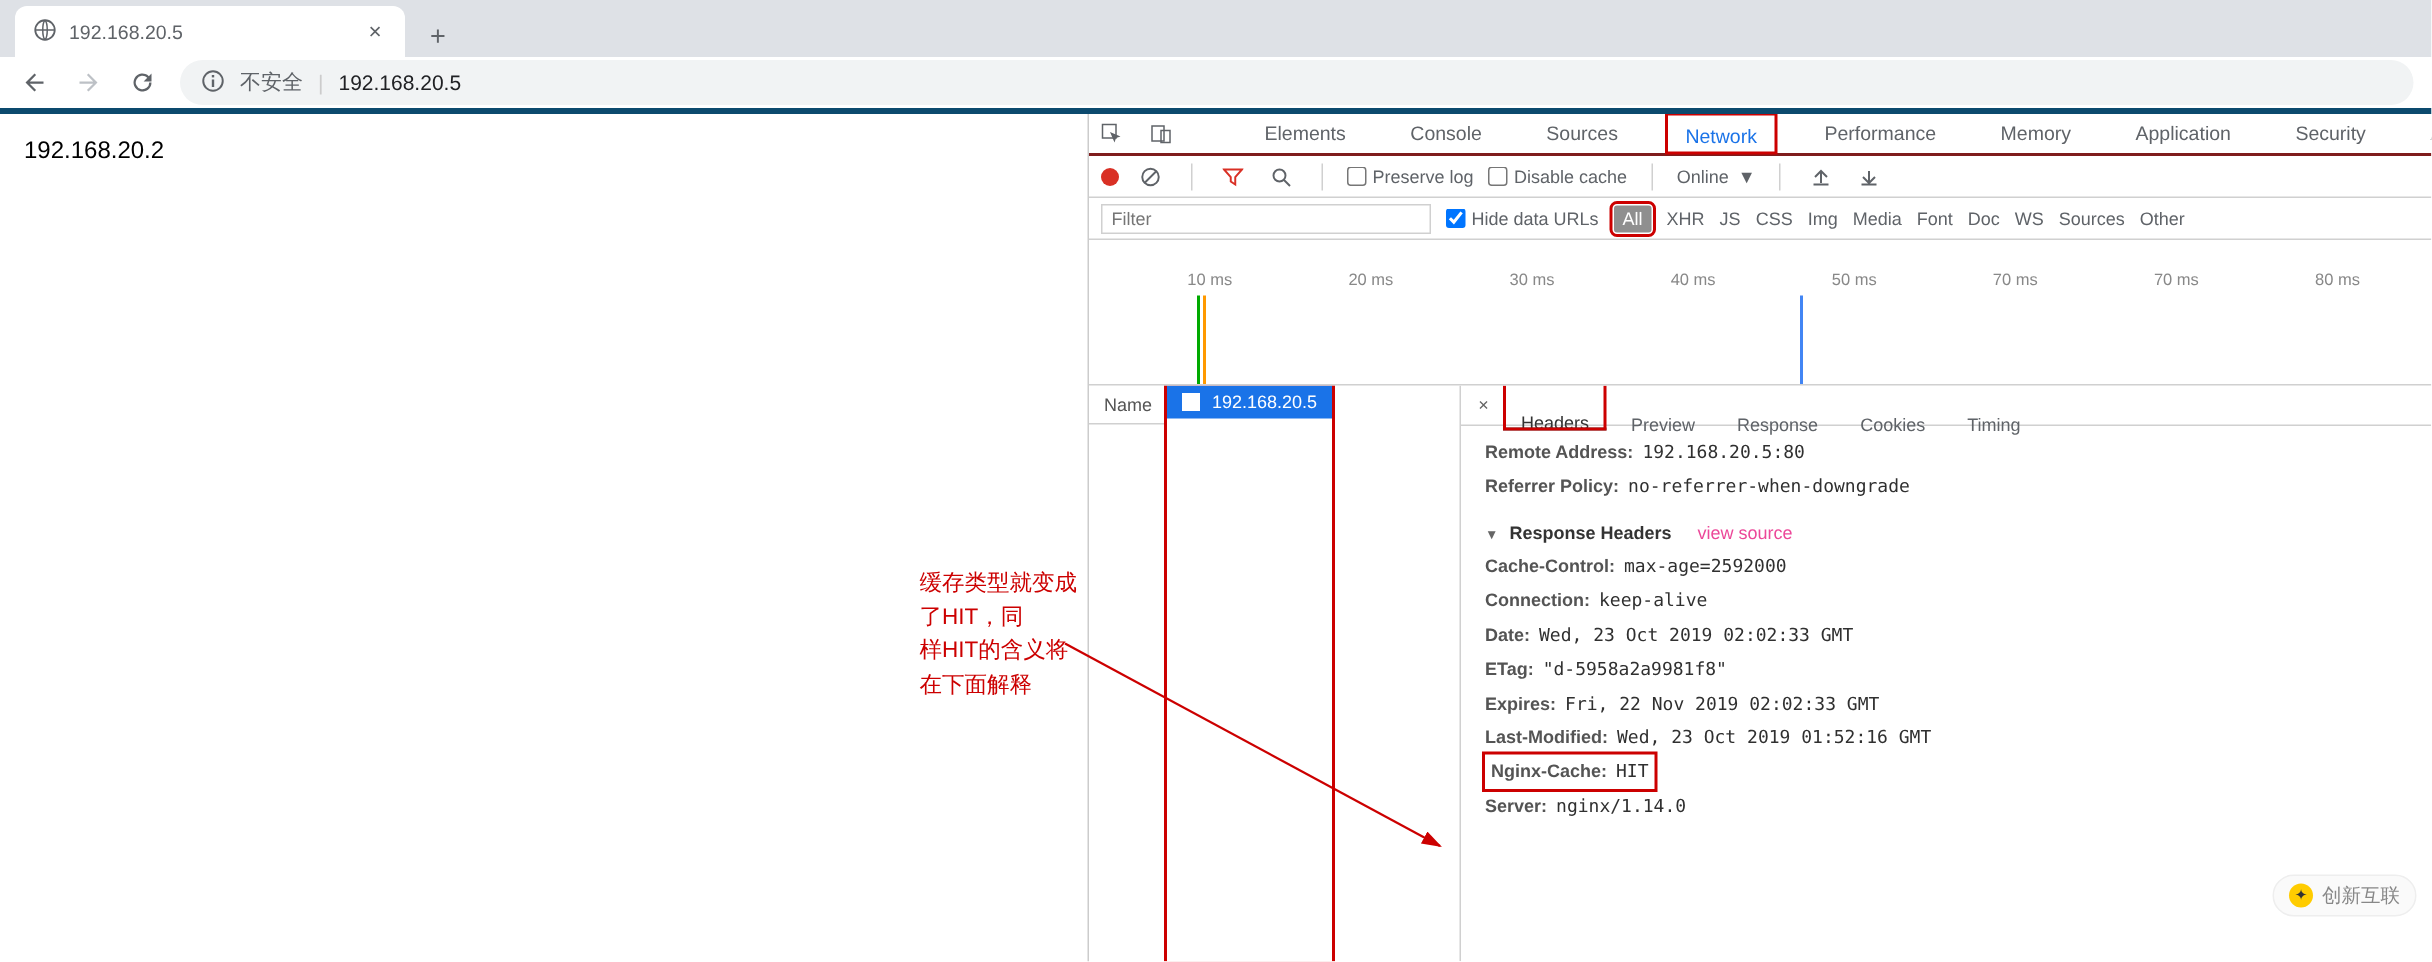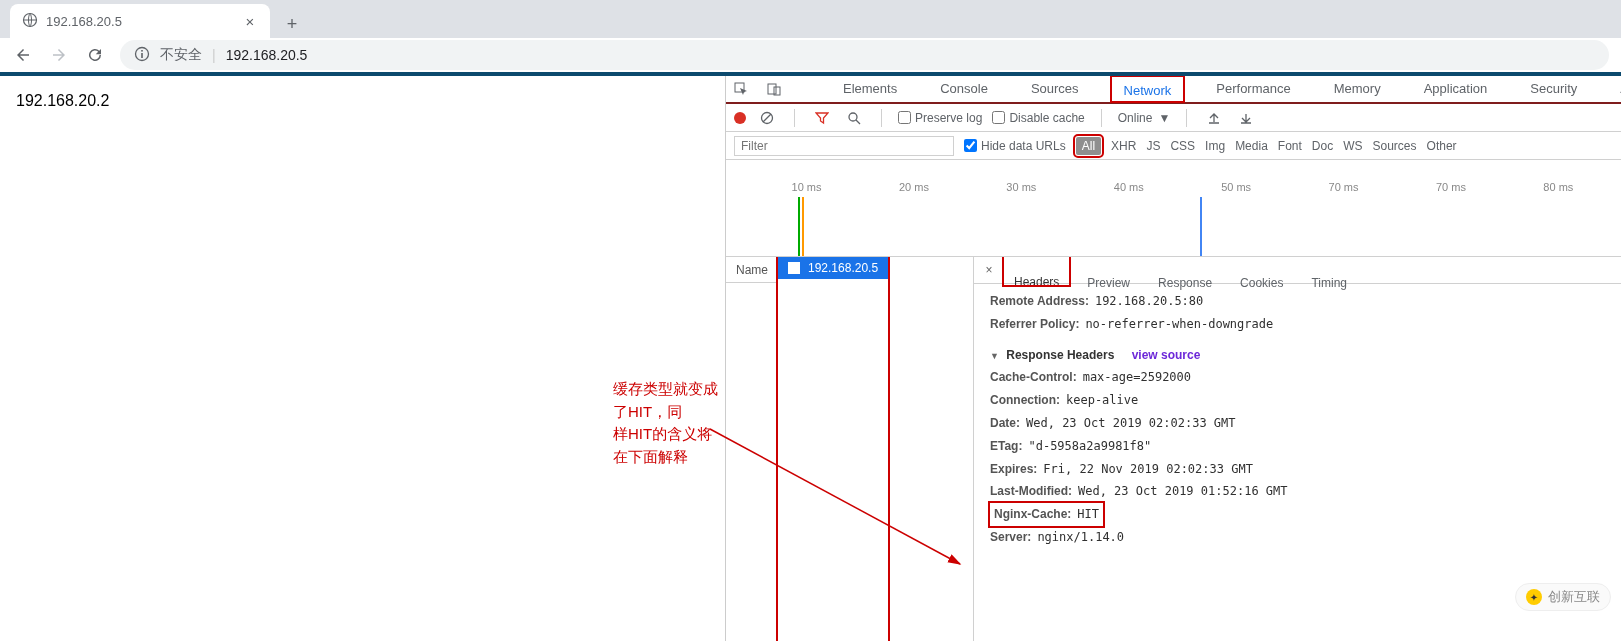--- a/index.html
+++ b/index.html
@@ -66,21 +66,21 @@
 .detail { flex: 1; display: flex; flex-direction: column; overflow: hidden; }
 .detail-tabs { height: 27px; border-bottom: 1px solid #d0d0d0; display: flex; align-items: center; padding: 0 6px; gap: 4px; }
 .close-x { width: 18px; text-align: center; color: #666; cursor: pointer; }
 .dtab { padding: 16px 12px; height: 27px; line-height: 27px; color: #5f6368; cursor: pointer; }
 .dtab.active { border-bottom: 2px solid #555; color: #333; }
 .dtab.boxed { outline: 2px solid #c00; outline-offset: -2px; }
 .detail-body { flex: 1; padding: 6px 16px; overflow-y: auto; font-size: 12px; line-height: 1.9; }
 .hdr-line .k { font-weight: bold; color: #545454; }
 .hdr-line .v { font-family: Menlo, Consolas, monospace; color: #303030; margin-left: 6px; }
 .sect-title { font-weight: bold; color: #333; margin-top: 8px; }
-.sect-title .vs { font-weight: bold; color: #6d28d9; margin-left: 14px; }
+.sect-title .vs { font-weight: normal; color: #ec4899; margin-left: 14px; }
 .tri::before { content: "▼"; font-size: 9px; margin-right: 4px; color: #666; }
 .boxed-row { outline: 2px solid #c00; display: inline-block; padding: 0 4px; }
 
 
 .annotation { position: absolute; color: #c00; font-size: 15px; font-family: "SimSun", serif; line-height: 1.5; }
 .arrow-svg { position: absolute; pointer-events: none; }
 
 
 .wm { position: absolute; right: 10px; bottom: 30px; font-size: 13px; color: #888; background: #fafafa; border: 1px solid #eee; padding: 4px 10px; border-radius: 14px; display: flex; align-items: center; gap: 6px; }
 .wm-icon { width: 16px; height: 16px; background: #ffcc00; border-radius: 50%; display: flex; align-items: center; justify-content: center; font-size: 10px; color: #333; }

